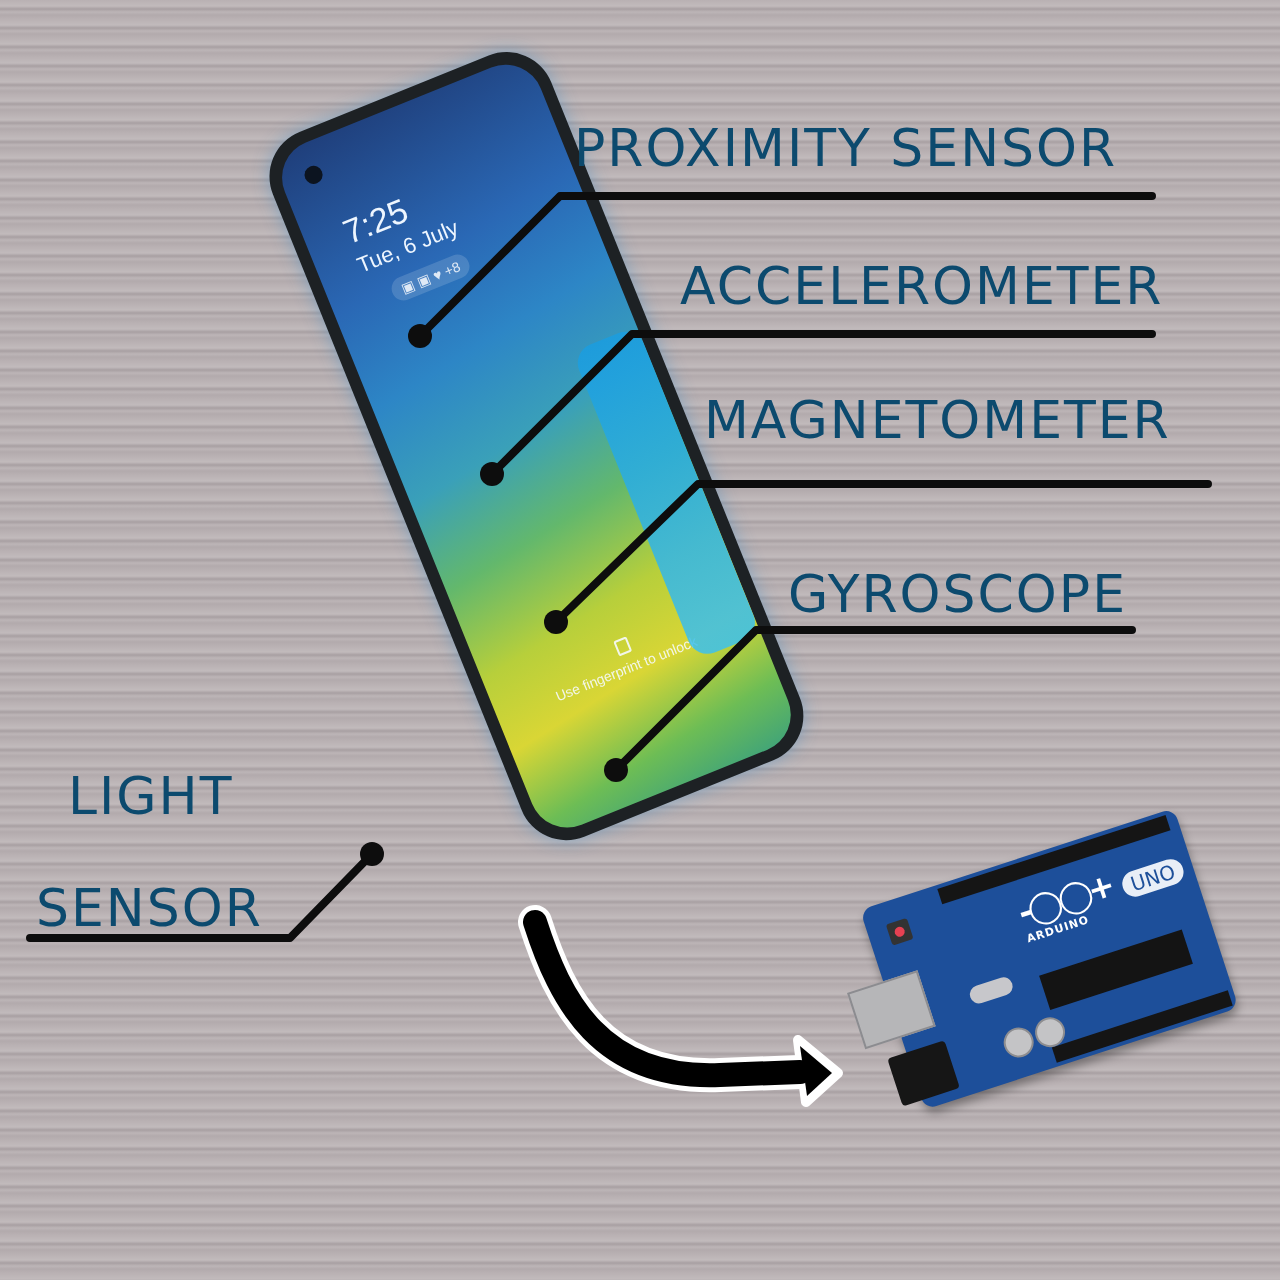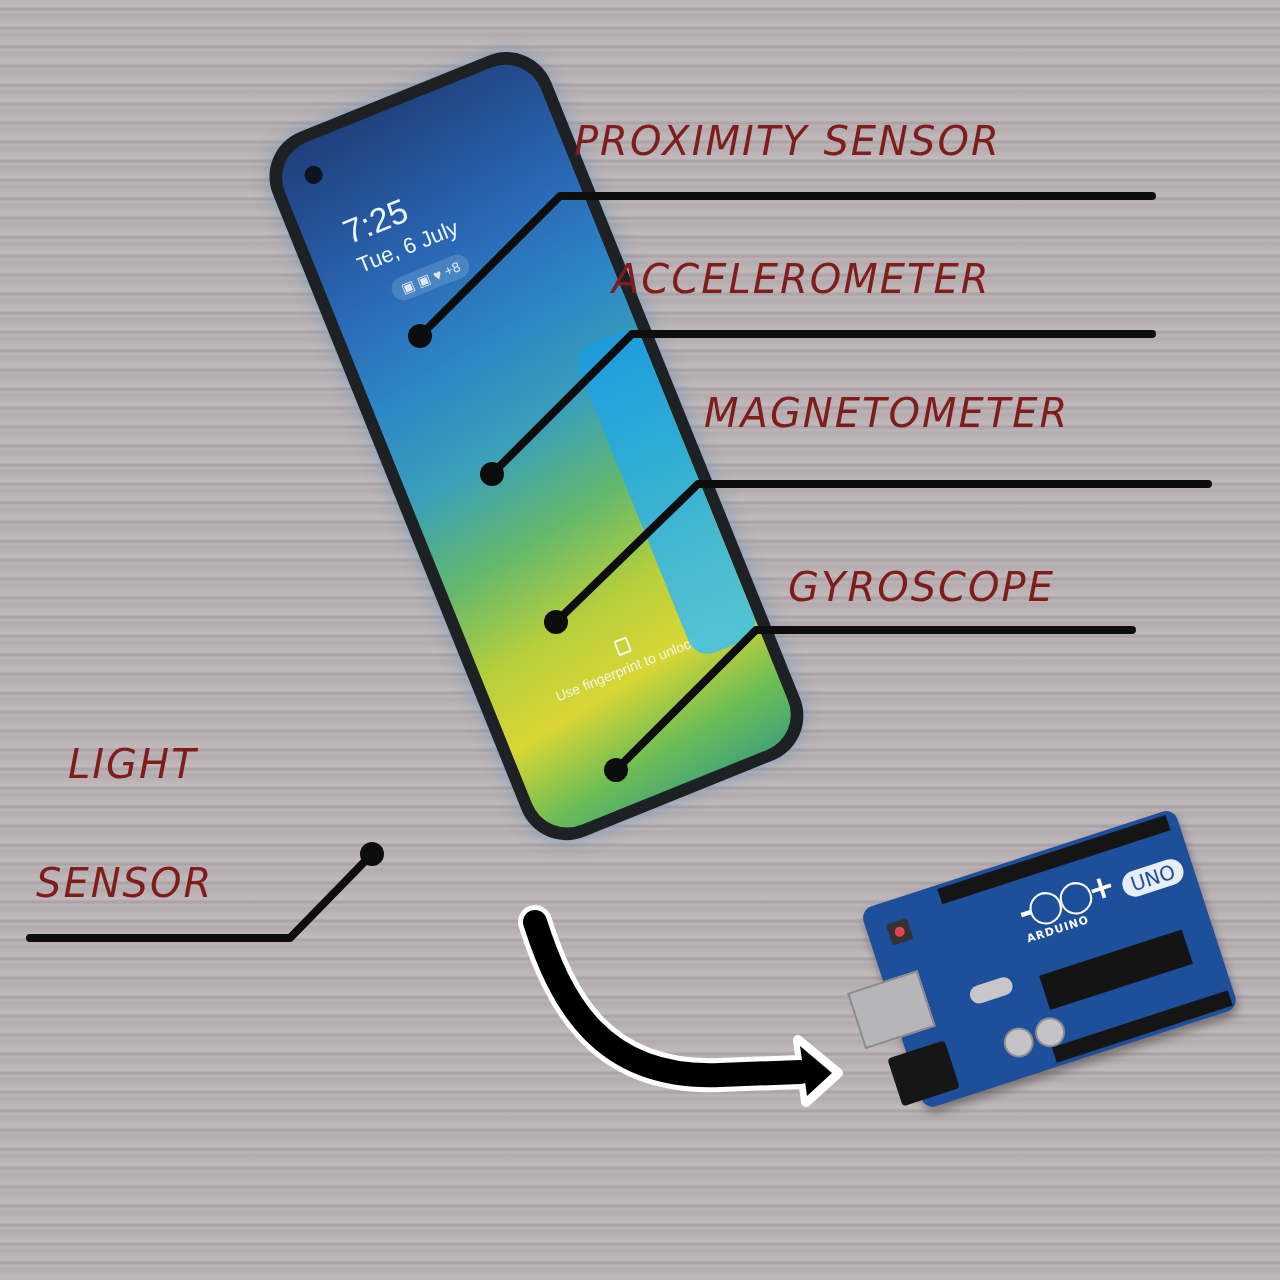--- a/index.html
+++ b/index.html
@@ -1,20 +1,20 @@
 <!DOCTYPE html>
 <html><head>
   <meta charset="utf-8">
   <style>
     html,body{margin:0;padding:0;}
     body{width:1280px;height:1280px;position:relative;overflow:hidden;
       background-color:#b9b1b3;
       background-image:repeating-linear-gradient(180deg,rgba(255,255,255,0.0) 0px,rgba(255,255,255,0.12) 6px,rgba(90,80,85,0.18) 9px,rgba(255,255,255,0.05) 12px,rgba(120,110,115,0.1) 15px,rgba(255,255,255,0) 19px);
       font-family:"DejaVu Sans",sans-serif;}
-    .label{position:absolute;color:#7f1d1d;font-family:"DejaVu Sans",sans-serif;font-size:40px;letter-spacing:2px;white-space:nowrap;font-weight:400;font-style:italic;}
+    .label{position:absolute;color:#0c4a6e;font-family:"DejaVu Sans",sans-serif;font-size:52px;letter-spacing:2px;white-space:nowrap;font-weight:400;}
     svg.overlay{position:absolute;left:0;top:0;}
     .phone{position:absolute;left:255px;top:150px;width:300px;height:760px;transform:rotate(-22deg);transform-origin:0 0;
       background:#1d2124;border-radius:48px;box-shadow:0 0 18px rgba(60,140,200,0.45);}
     .screen{position:absolute;left:12px;top:12px;right:12px;bottom:12px;border-radius:38px;overflow:hidden;
       background:linear-gradient(170deg,#1f3e7a 0%,#2a68b5 22%,#2d86c6 35%,#3aa0b9 48%,#63b86c 60%,#b7cf3b 72%,#d9d635 82%,#6dbd55 92%,#3fa37a 100%);}
     .screen::after{content:"";position:absolute;right:0;top:40%;width:70px;height:45%;background:linear-gradient(180deg,#1a9de0,#3cc1ee);opacity:.85;border-radius:20px;}
     .camera{position:absolute;left:24px;top:24px;width:18px;height:18px;border-radius:50%;background:#0c1420;}
     .clock{position:absolute;left:40px;top:80px;color:#eef6ff;font-family:"Liberation Sans",sans-serif;font-size:34px;}
     .date{position:absolute;left:40px;top:122px;color:#eef6ff;font-family:"Liberation Sans",sans-serif;font-size:22px;}
     .notif{position:absolute;left:62px;top:160px;color:#dfe9f5;font-family:"Liberation Sans",sans-serif;font-size:14px;background:rgba(255,255,255,0.15);border-radius:12px;padding:4px 10px;}
@@ -84,17 +84,17 @@
   </g>
   <g>
     <path d="M535,922 C560,1000 600,1080 720,1075 L800,1072" stroke="#fff" stroke-width="34" fill="none" stroke-linecap="round"></path>
     <polygon points="798,1040 838,1073 806,1102" fill="#fff" stroke="#fff" stroke-width="10" stroke-linejoin="round"></polygon>
     <path d="M535,922 C560,1000 600,1080 720,1075 L800,1072" stroke="#000" stroke-width="24" fill="none" stroke-linecap="round"></path>
     <polygon points="800,1046 832,1073 807,1096" fill="#000"></polygon>
   </g>
 </svg>
 
 <div class="label" style="left:574px;top:118px;">PROXIMITY SENSOR</div>
-<div class="label" style="left:612px;top:256px;">ACCELEROMETER</div>
+<div class="label" style="left:680px;top:256px;">ACCELEROMETER</div>
 <div class="label" style="left:704px;top:390px;">MAGNETOMETER</div>
 <div class="label" style="left:772px;top:564px;margin-left:16px;">GYROSCOPE</div>
-<div class="label" style="left:68px;top:741px;">LIGHT</div>
-<div class="label" style="left:36px;top:860px;">SENSOR</div>
+<div class="label" style="left:68px;top:766px;">LIGHT</div>
+<div class="label" style="left:36px;top:878px;">SENSOR</div>
 
 </body></html>

